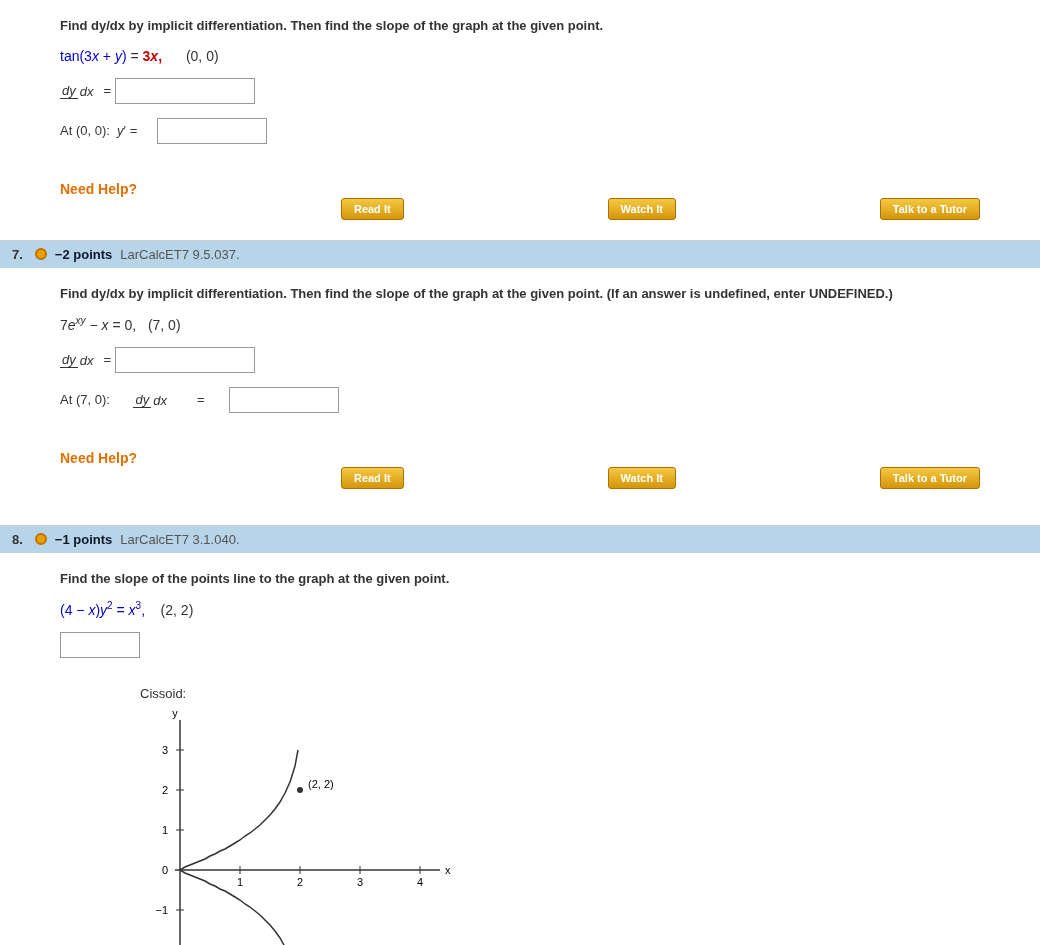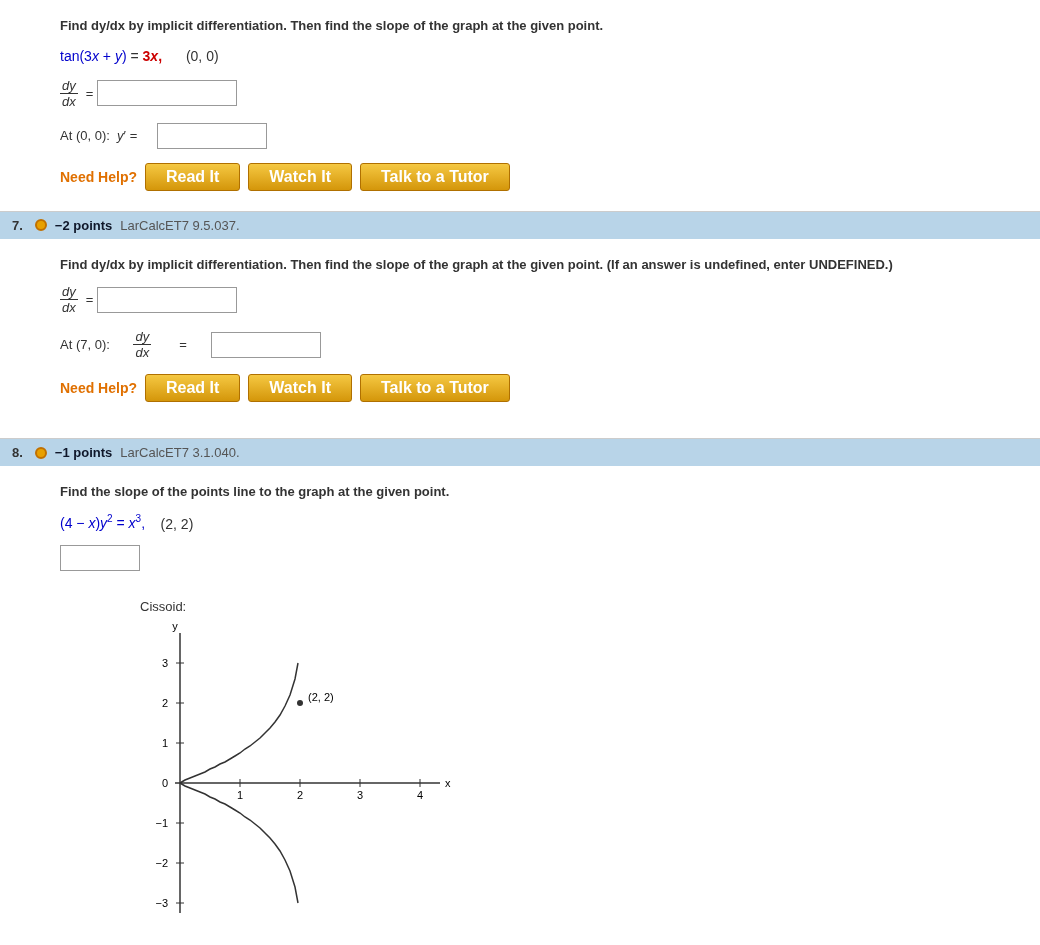--- a/index.html
+++ b/index.html
@@ -44,21 +44,21 @@
     .problem-body {
       padding: 16px 60px;
     }
     .problem-instruction {
       margin-bottom: 10px;
       line-height: 1.5;
       font-weight: bold;
     }
     .fraction {
       display: inline-flex;
-      flex-direction: column;
+      flex-direction: row;
       align-items: flex-end;
       vertical-align: middle;
       font-size: 13px;
       margin-right: 4px;
     }
     .fraction .numer {
       border-bottom: 1px solid #333;
       padding: 0 2px;
       font-style: italic;
     }
@@ -93,35 +93,37 @@
       display: flex;
       align-items: center;
       gap: 20px;
       font-size: 13px;
     }
     .need-help-line {
       display: flex;
       align-items: center;
       gap: 8px;
       margin-top: 14px;
+      justify-content: space-between;
     }
     .need-help-text {
       color: #e07000;
       font-weight: bold;
       font-size: 14px;
     }
     .help-btn {
       background: linear-gradient(to bottom, #f5c842, #d4960a);
       border: 1px solid #b07000;
       color: #fff;
       font-weight: bold;
-      font-size: 16px;
-      padding: 4px 20px;
+      font-size: 11px;
+      padding: 4px 12px;
       cursor: pointer;
       border-radius: 3px;
+      margin-top: 40px;
     }
     .math-eq {
       font-size: 14px;
       margin-bottom: 14px;
       margin-top: 12px;
     }
     .blue-text {
       color: #0000cc;
     }
     .red-text {
@@ -203,20 +205,25 @@
     <span class="dot"></span>
     <span class="points-label">−2 points</span>
     <span class="problem-id">LarCalcET7 9.5.037.</span>
   </div>
 
   <div class="problem-body">
     <div class="problem-instruction">
       <span>Find dy/dx by implicit differentiation. Then find the slope of the graph at the given point. (If an answer is undefined, enter UNDEFINED.)</span>
     </div>
 
+    <div class="math-eq">
+      <span>7<em>e</em><sup><em>xy</em></sup></span>
+      <span> − <em>x</em> = 0,&nbsp;&nbsp;</span>
+      <span>(7, 0)</span>
+    </div>
 
     <div class="dy-dx-line">
       <span class="fraction">
         <span class="numer"><em>dy</em></span>
         <span class="denom"><em>dx</em></span>
       </span>
       <span class="equals-sign">=</span>
       <input type="text" class="answer-input" style="">
     </div>
 

